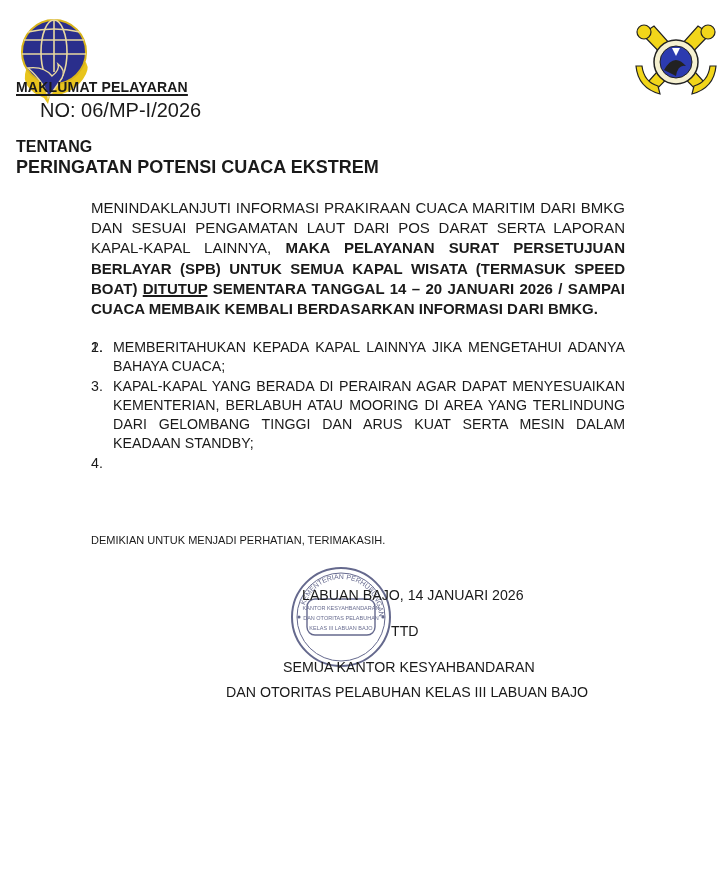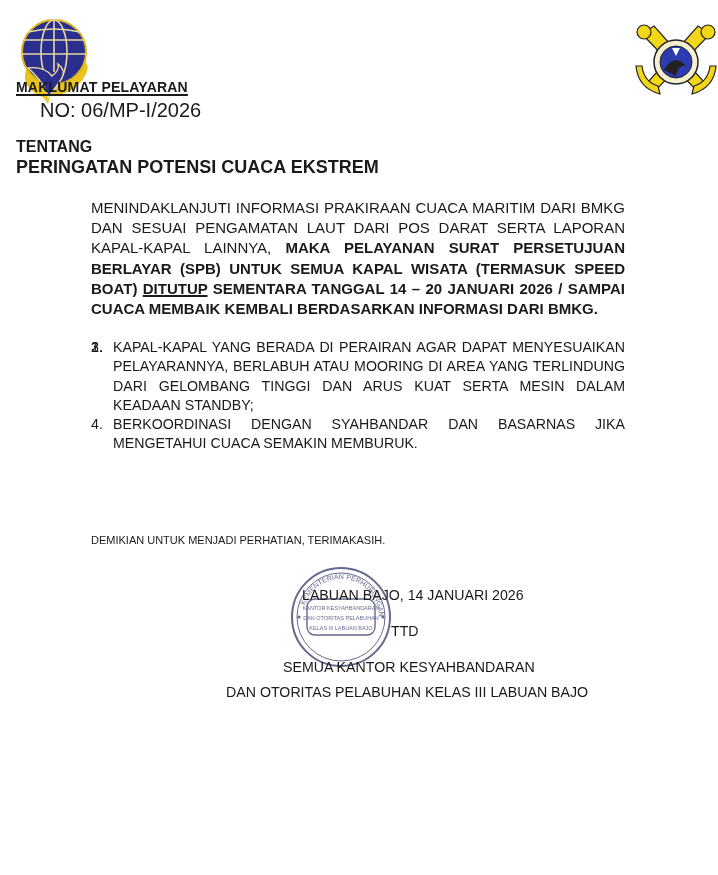--- a/index.html
+++ b/index.html
@@ -68,23 +68,23 @@
 <div class="header number">NO: 06/MP-I/2026</div>
 <div class="header about">TENTANG</div>
 <div class="header subject">PERINGATAN POTENSI CUACA EKSTREM</div>
 
 <p class="body-para" style="margin:0;">
   <span>MENINDAKLANJUTI INFORMASI PRAKIRAAN CUACA MARITIM DARI BMKG DAN SESUAI PENGAMATAN LAUT DARI POS DARAT SERTA LAPORAN KAPAL-KAPAL LAINNYA, </span><span class="b">MAKA PELAYANAN SURAT PERSETUJUAN BERLAYAR (SPB) UNTUK SEMUA KAPAL WISATA (TERMASUK SPEED BOAT) </span><span class="b u">DITUTUP</span><span class="b"> SEMENTARA TANGGAL 14 – 20 JANUARI 2026 / SAMPAI CUACA MEMBAIK KEMBALI BERDASARKAN INFORMASI DARI BMKG.</span>
 </p>
 
 <ol class="instructions">
   <li><span class="num">1.</span></li>
-  <li><span class="num">2.</span></li>
-  <li><span class="num">3.</span><span>KAPAL-KAPAL YANG BERADA DI PERAIRAN AGAR DAPAT MENYESUAIKAN PELAYARANNYA, BERLABUH ATAU MOORING DI AREA YANG TERLINDUNG DARI GELOMBANG TINGGI DAN ARUS KUAT SERTA MESIN DALAM KEADAAN STANDBY;</span></li>
-  <li><span class="num">4.</span><span>BERKOORDINASI DENGAN SYAHBANDAR DAN BASARNAS JIKA MENGETAHUI CUACA SEMAKIN MEMBURUK.</span></li>
+  <li><span class="num">2.</span><span>MEMBERITAHUKAN KEPADA KAPAL LAINNYA JIKA MENGETAHUI ADANYA BAHAYA CUACA;</span></li>
+  <li><span class="num">3.</span><span>KAPAL-KAPAL YANG BERADA DI PERAIRAN AGAR DAPAT MENYESUAIKAN KEMENTERIAN, BERLABUH ATAU MOORING DI AREA YANG TERLINDUNG DARI GELOMBANG TINGGI DAN ARUS KUAT SERTA MESIN DALAM KEADAAN STANDBY;</span></li>
+  <li><span class="num">4.</span></li>
 </ol>
 
 <div class="closing">DEMIKIAN UNTUK MENJADI PERHATIAN, TERIMAKASIH.</div>
 
 <div class="stamp">
   <svg width="104" height="104" viewBox="0 0 104 104">
     <defs>
       <path id="arcTop" d="M14 52 A38 38 0 0 1 90 52"></path>
     </defs>
     <circle cx="52" cy="52" r="49" fill="none" stroke="#3a3f6e" stroke-width="2"></circle>

